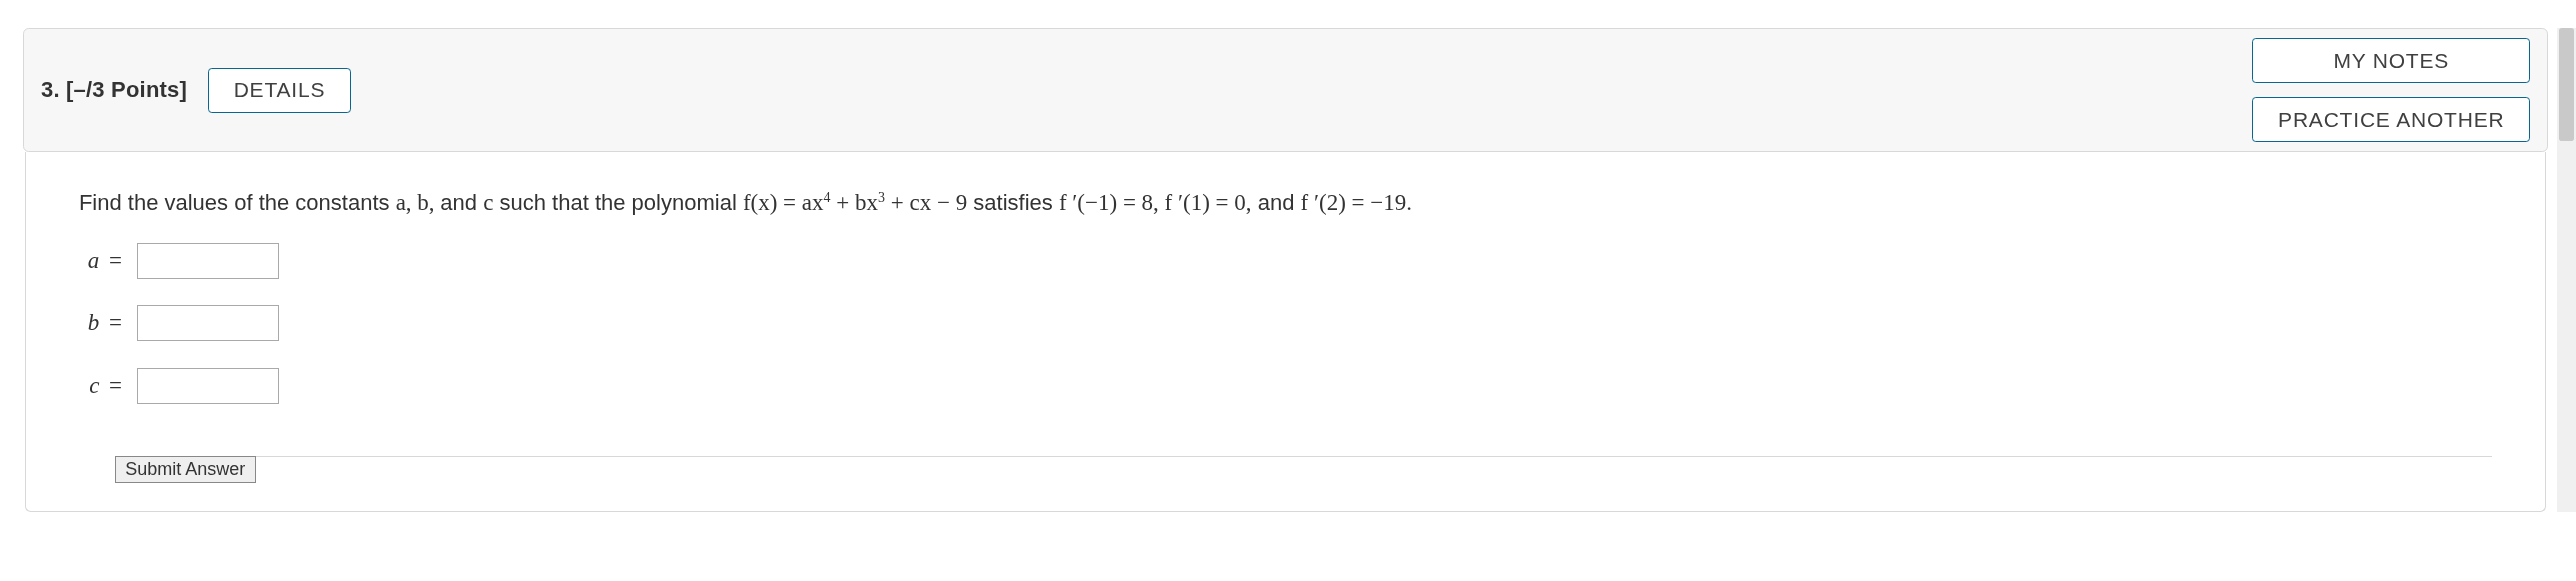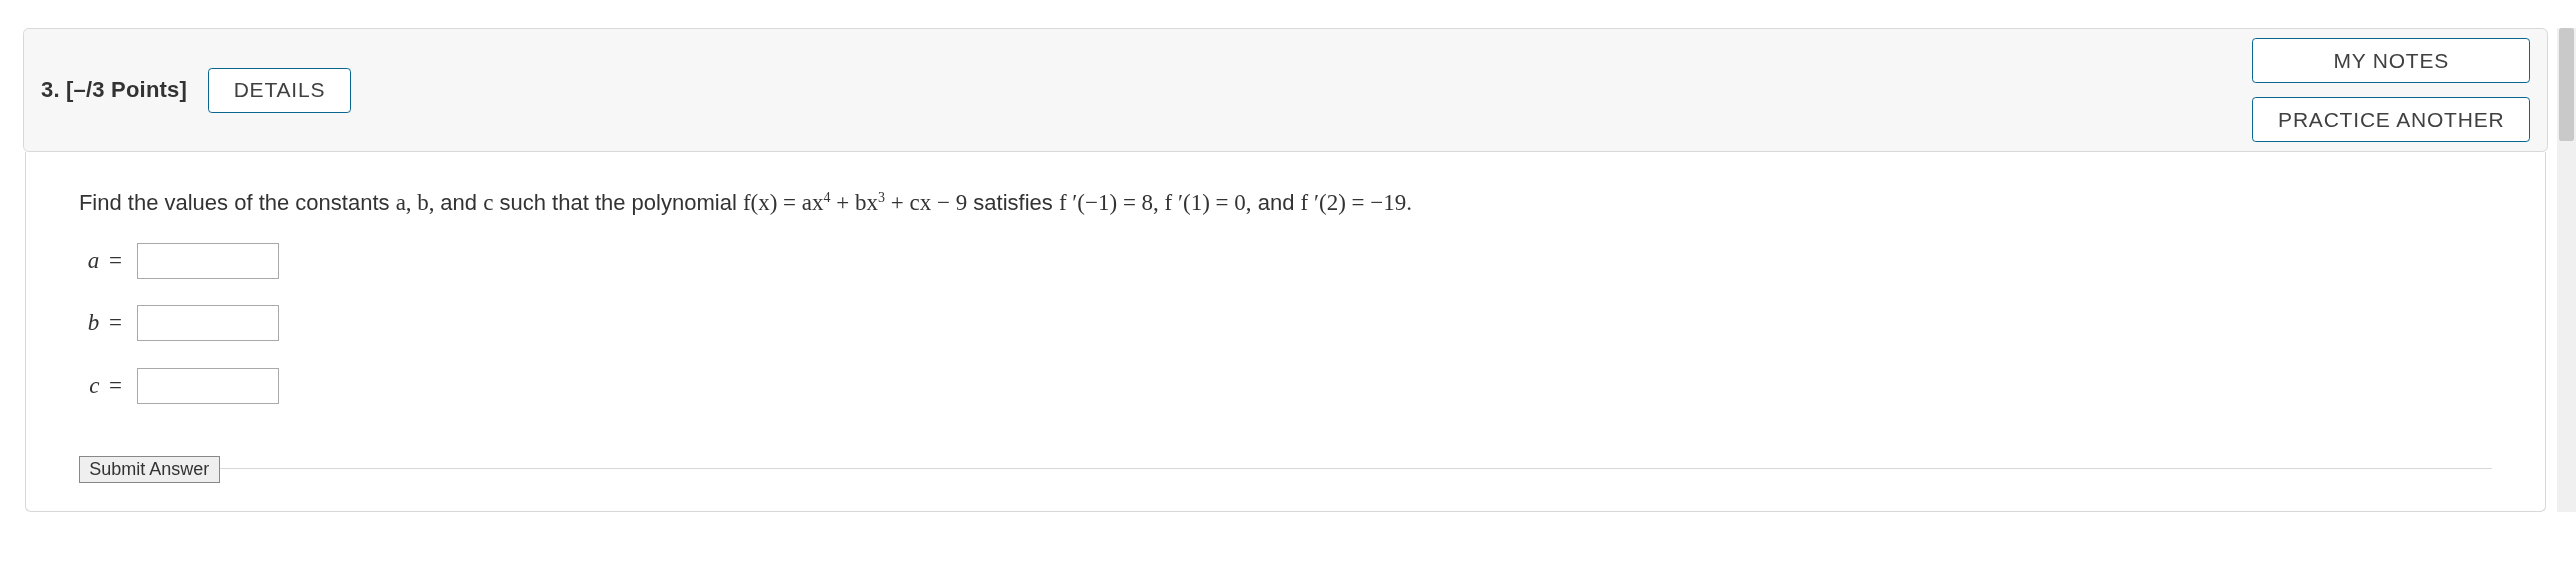--- a/index.html
+++ b/index.html
@@ -114,22 +114,23 @@
     border: 0.9px solid #a9a9a9;
     background: #fff;
     padding: 0 5.7px;
     font-size: 19px;
     box-sizing: border-box;
   }
 
   .submit-wrap {
     margin-top: 52px;
     display: flex;
-    align-items: center;
+    align-items: flex-start;
     position: relative;
+    margin-left: 36px;
   }
   .submit-btn {
     font-family: Arial, Helvetica, sans-serif;
     font-size: 18px;
     color: #333;
     background: #efefef;
     border: 0.9px solid #888;
     padding: 1.9px 9.4px;
     cursor: pointer;
     position: relative;

